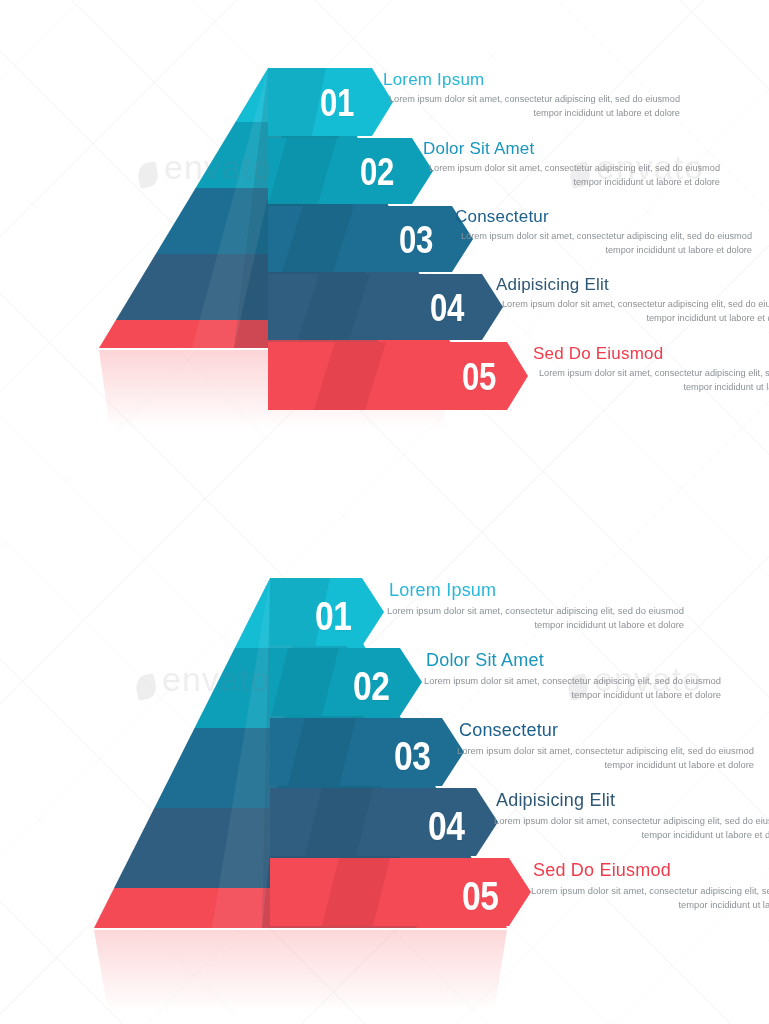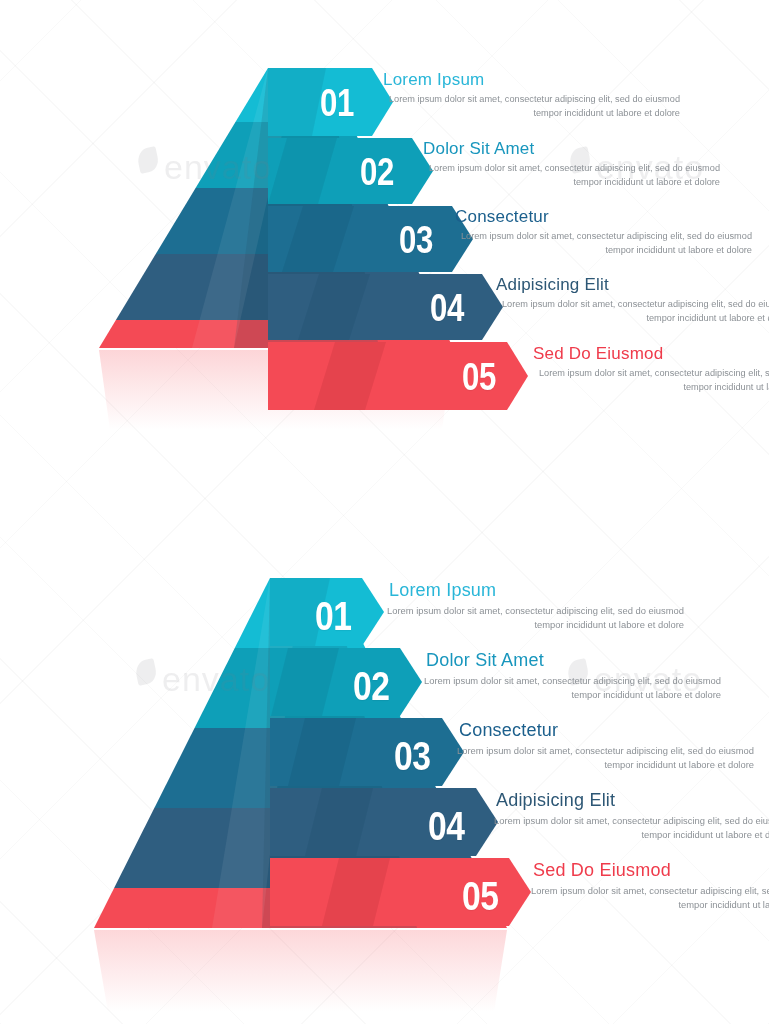--- a/index.html
+++ b/index.html
@@ -21,21 +21,21 @@
   }
   .watermark{
     position:absolute;
     font-family:"Liberation Sans", sans-serif;
     font-size:34px;
     letter-spacing:1px;
     color:rgba(120,125,130,0.13);
     white-space:nowrap;
     pointer-events:none;
     z-index:3;
-    display:flex;align-items:flex-start;gap:6px;
+    display:flex;align-items:flex-end;gap:6px;
   }
   .watermark .leaf{
     width:20px;height:24px;
     background:rgba(120,125,130,0.13);
     border-radius:60% 10% 55% 10%;
     transform:rotate(-12deg);
     display:inline-block;
   }
 
   .board{position:absolute;left:12px;width:769px;z-index:1;}

